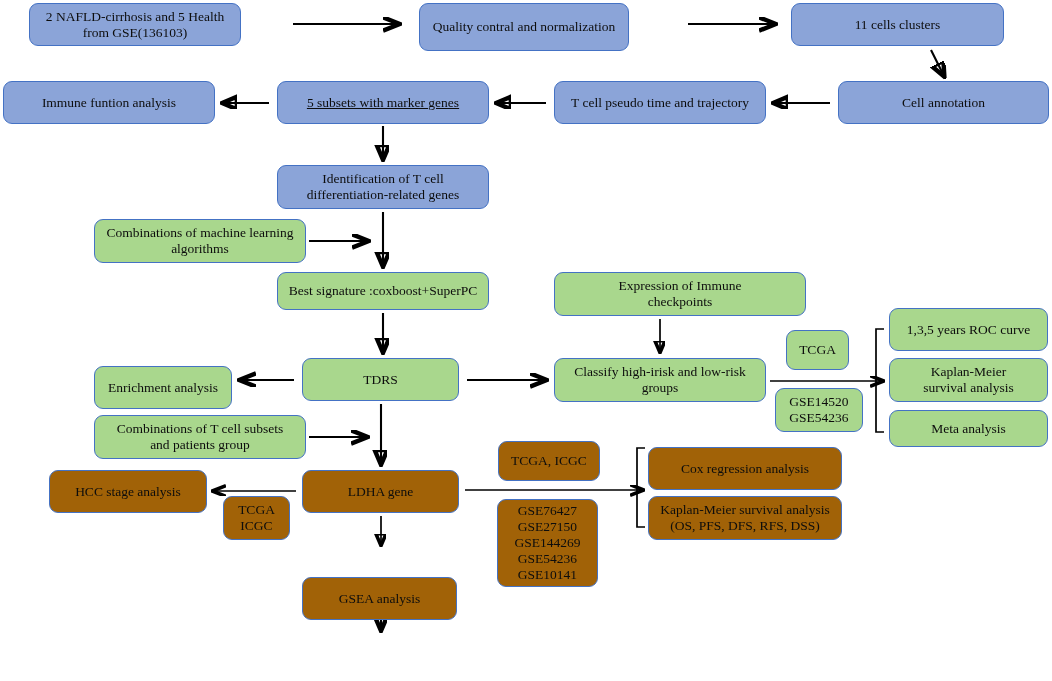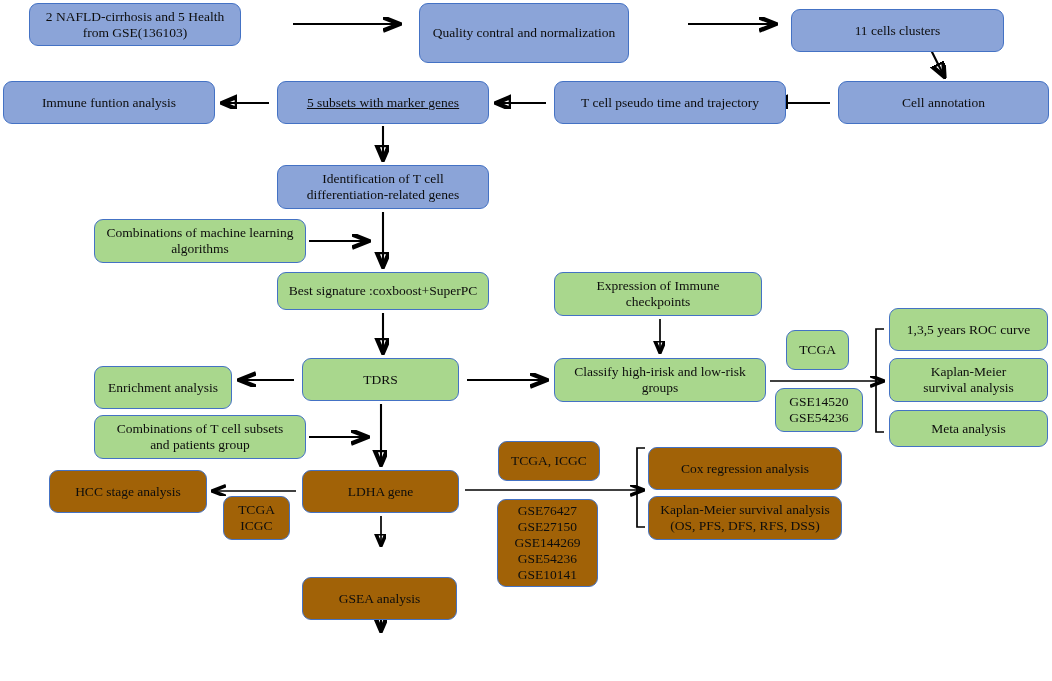--- a/index.html
+++ b/index.html
@@ -83,42 +83,42 @@
     <line class="thin" x1="465" y1="490" x2="643" y2="490" marker-end="url(#ah)"></line>
     <path class="thin" d="M645,448 L637,448 L637,527 L645,527"></path>
 
     <line class="thin" x1="381" y1="516" x2="381" y2="545" marker-end="url(#ahf)"></line>
 
     <line x1="381" y1="597" x2="381" y2="630" marker-end="url(#ahf)"></line>
   </svg>
 
   <div class="node blue" style="left:29px;top:3px;width:212px;height:43px;">2 NAFLD-cirrhosis and 5 Health
 from GSE(136103)</div>
-  <div class="node blue" style="left:419px;top:3px;width:210px;height:60px;border-radius:9px;">Quality contral and normalization</div>
-  <div class="node blue" style="left:791px;top:9px;width:213px;height:43px;">11 cells clusters</div>
+  <div class="node blue" style="left:419px;top:3px;width:210px;height:48px;border-radius:9px;">Quality contral and normalization</div>
+  <div class="node blue" style="left:791px;top:3px;width:213px;height:43px;">11 cells clusters</div>
   <div class="node blue" style="left:838px;top:81px;width:211px;height:43px;">Cell annotation</div>
-  <div class="node blue" style="left:554px;top:81px;width:232px;height:43px;">T cell pseudo time and trajectory</div>
+  <div class="node blue" style="left:554px;top:81px;width:212px;height:43px;">T cell pseudo time and trajectory</div>
   <div class="node blue" style="left:277px;top:81px;width:212px;height:43px;text-decoration:underline;">5 subsets with marker genes</div>
   <div class="node blue" style="left:3px;top:81px;width:212px;height:43px;">Immune funtion analysis</div>
   <div class="node blue" style="left:277px;top:165px;width:212px;height:44px;">Identification of T cell
 differentiation-related genes</div>
   <div class="node green" style="left:94px;top:219px;width:212px;height:44px;">Combinations of machine learning
 algorithms</div>
   <div class="node green" style="left:277px;top:272px;width:212px;height:38px;">Best signature :coxboost+SuperPC</div>
-  <div class="node green" style="left:554px;top:272px;width:208px;height:44px;">Expression of Immune
+  <div class="node green" style="left:554px;top:272px;width:252px;height:44px;">Expression of Immune
 checkpoints</div>
   <div class="node green" style="left:94px;top:358px;width:138px;height:43px;margin-top:8px;">Enrichment analysis</div>
   <div class="node green" style="left:302px;top:358px;width:157px;height:43px;">TDRS</div>
   <div class="node green" style="left:554px;top:358px;width:212px;height:44px;">Classify high-irisk and low-risk
 groups</div>
   <div class="node green" style="left:786px;top:330px;width:63px;height:40px;">TCGA</div>
   <div class="node green" style="left:775px;top:388px;width:88px;height:44px;">GSE14520
 GSE54236</div>
   <div class="node green" style="left:889px;top:308px;width:159px;height:43px;">1,3,5 years ROC curve</div>
-  <div class="node green" style="left:889px;top:358px;width:159px;height:44px;border-radius:8px;">Kaplan-Meier
+  <div class="node green" style="left:889px;top:358px;width:159px;height:44px;">Kaplan-Meier
 survival analysis</div>
   <div class="node green" style="left:889px;top:410px;width:159px;height:37px;">Meta analysis</div>
   <div class="node green" style="left:94px;top:415px;width:212px;height:44px;">Combinations of T cell subsets
 and  patients group</div>
   <div class="node yellow" style="left:49px;top:470px;width:158px;height:43px;">HCC stage analysis</div>
   <div class="node yellow" style="left:223px;top:496px;width:67px;height:44px;">TCGA
 ICGC</div>
   <div class="node yellow" style="left:302px;top:470px;width:157px;height:43px;">LDHA gene</div>
   <div class="node yellow" style="left:498px;top:441px;width:102px;height:40px;">TCGA, ICGC</div>
   <div class="node yellow" style="left:497px;top:499px;width:101px;height:88px;">GSE76427

